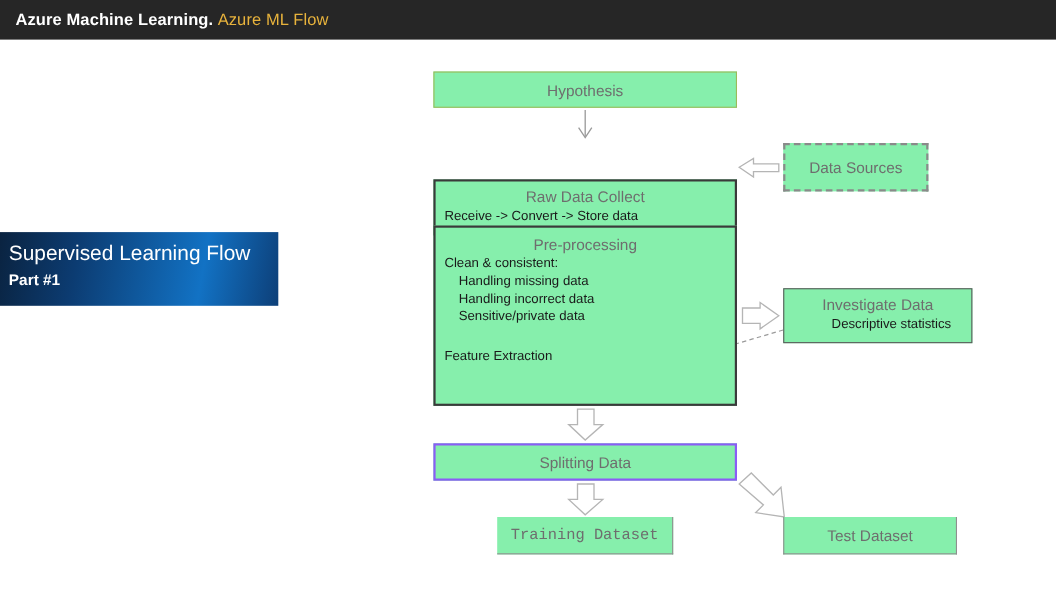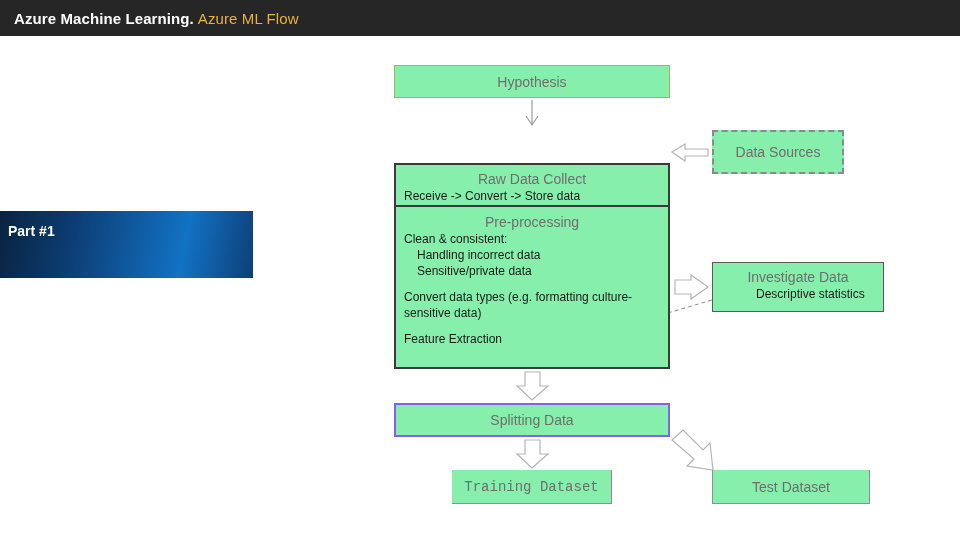--- a/index.html
+++ b/index.html
@@ -151,20 +151,21 @@
 </head>
 <body>
 
 <div id="header-bar">
   <div id="header-title-group">
     <span id="header-title-main">Azure Machine Learning.</span><span id="header-title-accent">Azure ML Flow</span>
   </div>
 </div>
 
 <div id="banner">
+  <div id="banner-title">Supervised Learning Flow</div>
   <div id="banner-subtitle">Part #1</div>
 </div>
 
 <svg class="connector" style="left:0; top:0; width:960px; height:540px;" viewBox="0 0 960 540">
 
   <g>
     <line x1="532" y1="100" x2="532" y2="124" stroke="#9a9a9a" stroke-width="1.2"></line>
     <polyline points="526,116 532,125 538,116" fill="none" stroke="#9a9a9a" stroke-width="1.2"></polyline>
   </g>
 
@@ -195,24 +196,24 @@
   <div class="box-body">Receive -&gt; Convert -&gt; Store data</div>
 </div>
 
 <div class="flow-box" id="box-datasources">
   <div class="box-title">Data Sources</div>
 </div>
 
 <div class="flow-box" id="box-preprocessing">
   <div class="box-title">Pre-processing</div>
   <div class="box-body">Clean &amp; consistent:</div>
+  <div class="box-body indent">Handling missing data</div>
   <div class="box-body indent">Handling incorrect data</div>
   <div class="box-body indent">Sensitive/private data</div>
   <div class="gap"></div>
-  <div class="box-body">Convert data types (e.g. formatting culture-sensitive data)</div>
   <div class="gap"></div>
   <div class="box-body">Feature Extraction</div>
 </div>
 
 <div class="flow-box" id="box-investigate">
   <div class="box-title">Investigate Data</div>
   <div class="box-body">Descriptive statistics</div>
 </div>
 
 <div class="flow-box" id="box-splitting">

